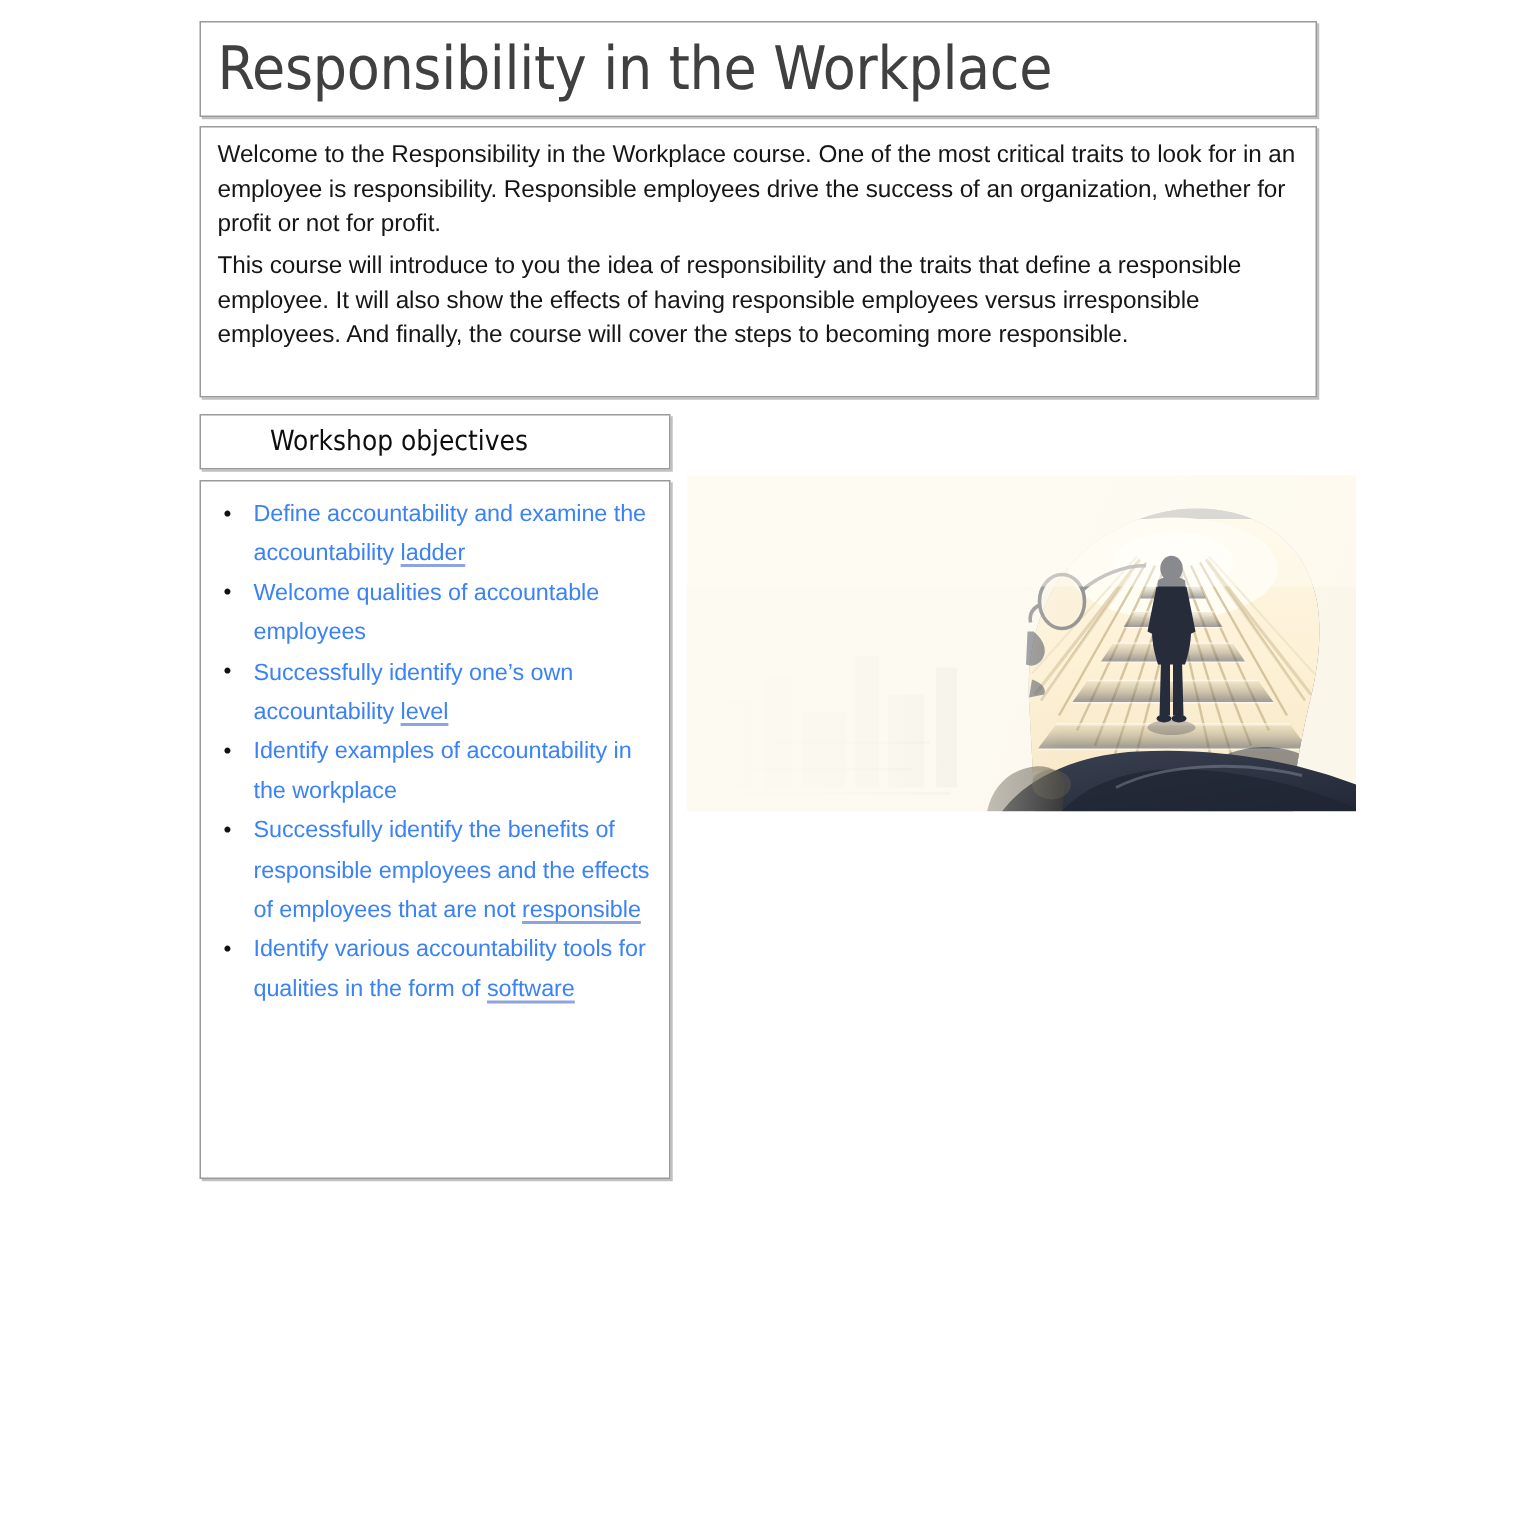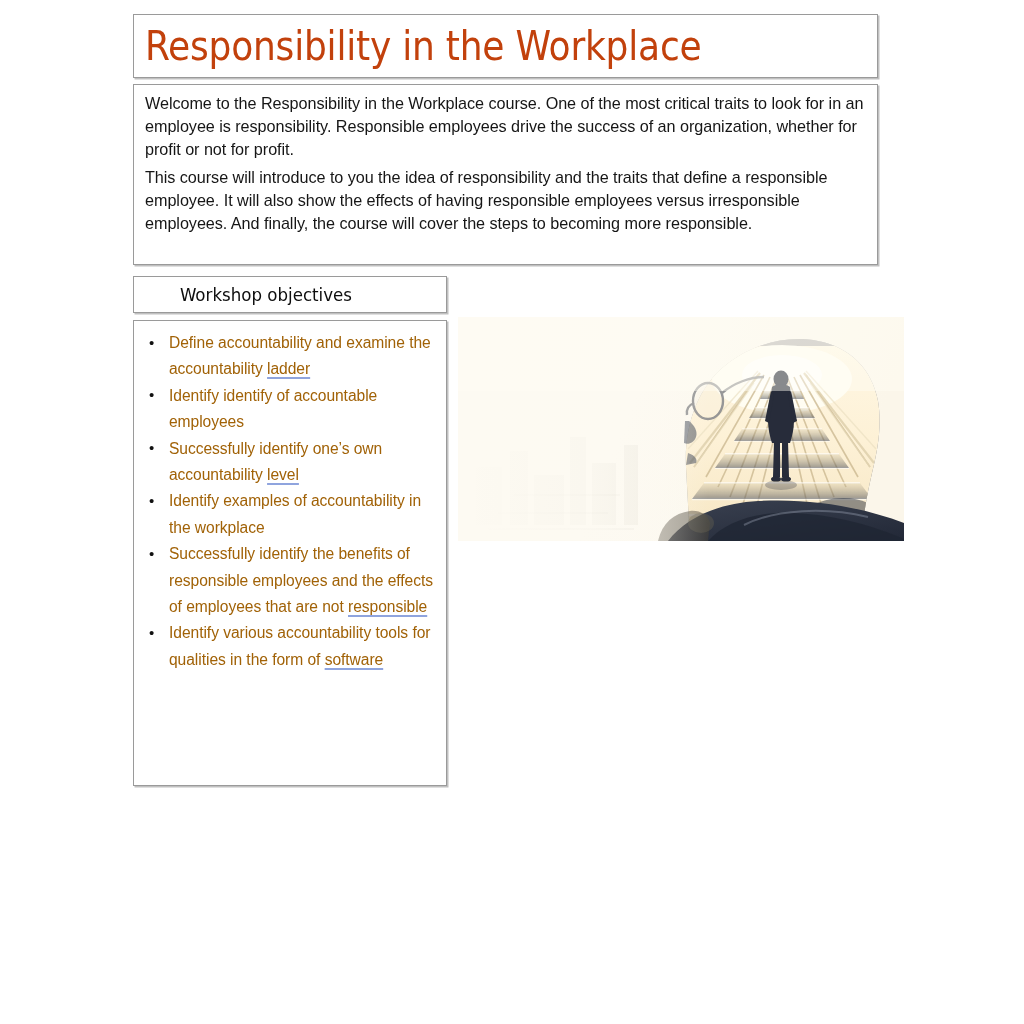--- a/index.html
+++ b/index.html
@@ -36,21 +36,21 @@
     left: 133px;
     top: 14px;
     width: 745px;
     height: 64px;
   }
   .title-text {
     font-family: "DejaVu Sans Condensed", "Liberation Sans Narrow", "Liberation Sans", sans-serif;
     font-stretch: condensed;
     font-size: 40px;
     line-height: 62px;
-    color: #c2410c;
+    color: #404040;
     padding-left: 11px;
     white-space: nowrap;
     letter-spacing: -0.2px;
   }
 
   
   #body-box {
     left: 133px;
     top: 84px;
     width: 745px;
@@ -99,21 +99,21 @@
     list-style: none;
     margin: 0;
     padding: 9px 8px 0 0;
   }
   ul.obj-list > li {
     position: relative;
     padding-left: 35px;
     margin: 0 0 0 0;
     font-size: 15.6px;
     line-height: 26.4px;
-    color: #a16207;
+    color: #3b82f6;
     letter-spacing: -0.05px;
   }
   ul.obj-list > li::before {
     content: "\2022";
     position: absolute;
     left: 15px;
     top: -0.5px;
     font-size: 15px;
     line-height: 26.4px;
     color: #111111;
@@ -153,21 +153,21 @@
     </div>
   </div>
 
   <div class="tbox" id="objectives-header-box">
     <div class="obj-header-text">Workshop objectives</div>
   </div>
 
   <div class="tbox" id="objectives-list-box">
     <ul class="obj-list" id="obj-list">
         <li><span>Define accountability and examine the accountability </span><span class="u">ladder</span></li>
-        <li><span>Identify identify of accountable employees</span></li>
+        <li><span>Welcome qualities of accountable employees</span></li>
         <li><span>Successfully identify one’s own accountability </span><span class="u">level</span></li>
         <li><span>Identify examples of accountability in the workplace</span></li>
         <li><span>Successfully identify the benefits of responsible employees and the effects of employees that are not </span><span class="u">responsible</span></li>
         <li><span>Identify various accountability tools for qualities in the form of </span><span class="u">software</span></li>
       </ul>
   </div>
 
   <div id="objectives-photo">
     <svg width="446" height="224" viewBox="0 0 446 224" role="img" aria-label="double exposure photo">
       <defs>

